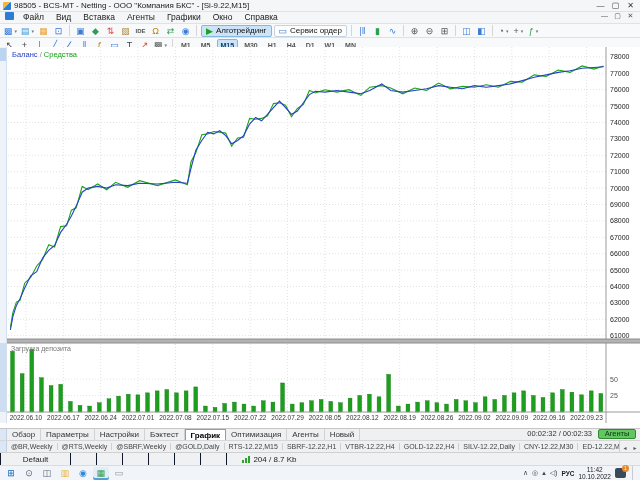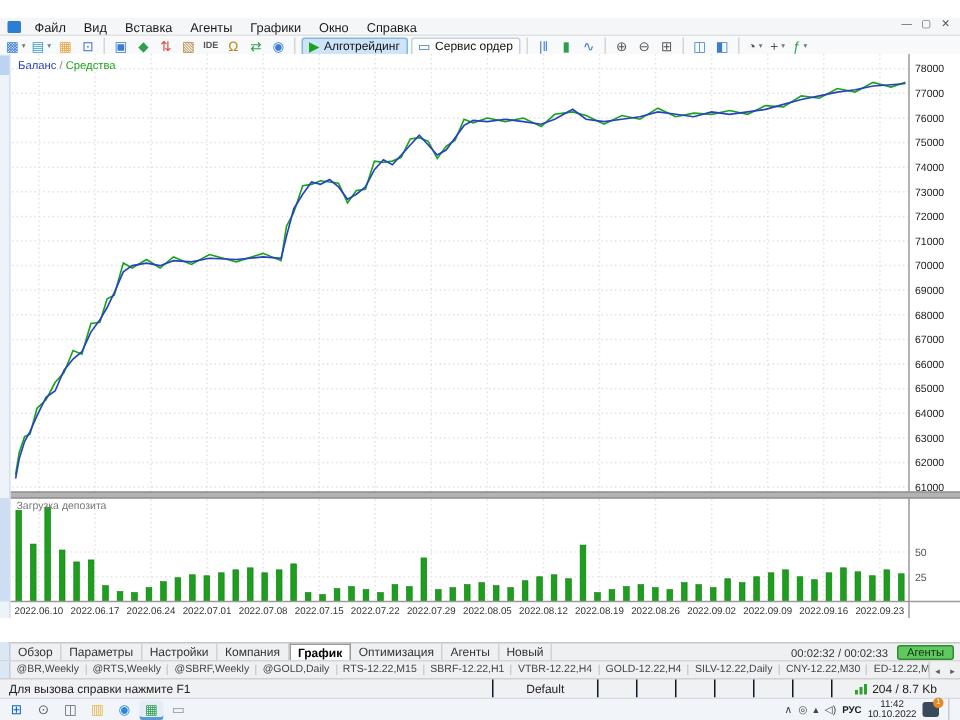--- a/index.html
+++ b/index.html
@@ -8,21 +8,21 @@
   #app{position:relative;width:640px;height:480px;background:#fff;overflow:hidden}
 
   
   .titlebar{position:absolute;left:0;top:0;width:640px;height:12px;background:#f5f6f7;border-bottom:1px solid #e2e2e2;display:flex;align-items:center;padding:0 3px;gap:3px}
   .app-logo{width:8px;height:8px;border-radius:1px;background:linear-gradient(135deg,#f7b733 45%,#2d7dd2 45%);flex:none}
   .title-text{font-size:8px;color:#1a1a1a;white-space:nowrap;overflow:hidden;flex:1}
   .win-controls{display:flex;gap:2px}
   .win-btn{width:13px;height:10px;font-size:8px;line-height:9px;text-align:center;color:#333}
 
   
-  .menubar{position:absolute;left:0;top:12px;width:640px;height:12px;background:#f5f6f7;border-bottom:1px solid #e2e2e2;display:flex;align-items:center;padding:0 2px}
+  .menubar{position:absolute;left:0;top:12px;width:640px;height:12px;background:#f5f6f7;border-bottom:1px solid #e2e2e2;display:flex;padding:0 2px}
   .chart-sys-icon{width:9px;height:8px;background:#2d7dd2;border-radius:1px;margin:0 3px;flex:none}
   .menu-item{font-size:8.5px;color:#1a1a1a;padding:0 6px;white-space:nowrap}
   .menu-right{margin-left:auto;display:flex;gap:2px;padding-right:2px}
   .mini-btn{width:11px;height:9px;font-size:7px;line-height:8px;text-align:center;color:#555}
 
   
   .toolbar{position:absolute;left:0;width:640px;background:#f8f9fa;border-bottom:1px solid #e0e0e0;display:flex;align-items:center;padding:0 2px;overflow:hidden}
   #toolbar1{top:24px;height:14px}
   #toolbar2{top:38px;height:14px}
   .tbtn{height:12px;min-width:13px;display:flex;align-items:center;justify-content:center;font-size:9px;margin:0 1px;border:1px solid transparent;border-radius:2px;white-space:nowrap}
@@ -30,30 +30,30 @@
   .tbtn.active{background:#cde3f8;border-color:#86b7e0}
   .tbtn .glyph{font-size:9px;line-height:10px}
   .tbtn .ide{font-size:6px;font-weight:bold;color:#555}
   .tbtn .lbl{font-size:8px;margin-left:3px;color:#111}
   .tbtn .dd{font-size:5px;color:#777;margin-left:2px}
   .tbsep{width:1px;height:11px;background:#d5d5d5;margin:0 3px;flex:none}
   .tf{font-size:7px;font-weight:bold;color:#555;padding:0 3px;height:11px;line-height:11px;margin:0 1px;border:1px solid transparent;border-radius:2px}
   .tf.active{background:#cde3f8;border-color:#86b7e0;color:#0b3d6b}
 
   
-  #chart{position:absolute;left:0;top:36px;width:640px;height:376px;background:#fff}
+  #chart{position:absolute;left:0;top:47px;width:640px;height:376px;background:#fff}
   #chart svg{position:absolute;left:0;top:0}
   .left-strip{position:absolute;left:0;top:0;width:7px;height:376px;background:#eef3fa;border-right:1px solid #d3dfee}
   .strip-accent-top{position:absolute;left:0;top:1px;width:6px;height:13px;background:#bcd4f0}
   .strip-accent-bottom{position:absolute;left:0;top:296px;width:6px;height:69px;background:#cdddf2}
   .legend{position:absolute;left:12px;top:3px;font-size:7.5px;white-space:nowrap}
   .load-label{position:absolute;left:11px;top:298px;font-size:7px;color:#777;white-space:nowrap}
 
   
-  .tester-tabs{position:absolute;left:0;top:428px;width:640px;height:12px;background:#eef0f2;border-top:1px solid #c6c6c6;display:flex;align-items:flex-end;font-size:8px}
+  .tester-tabs{position:absolute;left:0;top:428px;width:640px;height:12px;background:#eef0f2;border-top:1px solid #c6c6c6;display:flex;align-items:flex-start;font-size:8px}
   .grip{width:7px;height:12px;background:#dbe7f5;border-right:1px solid #c0cfe2;flex:none}
   .ttab{padding:0 5px;height:11px;line-height:11px;color:#333;border-right:1px solid #d2d2d2;white-space:nowrap}
   .ttab.active{background:#fff;border:1px solid #9a9a9a;border-bottom:none;font-weight:bold;color:#000}
   .elapsed{margin-left:auto;font-size:7.5px;color:#333;white-space:nowrap}
   .start-btn{width:38px;height:10px;background:#62c662;border:1px solid #2e8b2e;border-radius:2px;font-size:7.5px;line-height:8px;text-align:center;color:#073807;margin:0 4px 0 6px;flex:none}
 
   
   .symbol-tabs{position:absolute;left:0;top:440px;width:640px;height:12px;background:#eef0f2;border-top:1px solid #d6d6d6;display:flex;align-items:center;overflow:hidden;font-size:7px;color:#444}
   .stab{padding:0 4px;border-right:1px solid #cfcfcf;white-space:nowrap;flex:none}
   .scrollers{position:absolute;right:0;top:0;height:12px;background:#eef0f2;display:flex;align-items:center;border-left:1px solid #cfcfcf}
@@ -79,20 +79,29 @@
   .clock{text-align:center;font-size:6.5px;line-height:7px;color:#222;white-space:nowrap}
   .action{position:relative;width:11px;height:10px;background:#3b4a5a;border-radius:2px}
   .action .badge{position:absolute;right:-3px;top:-3px;min-width:7px;height:7px;background:#e8872a;border-radius:4px;color:#fff;font-size:5px;line-height:7px;text-align:center;padding:0 1px}
   .desk-edge{width:3px;height:15px;border-left:1px solid #c7ccd3;margin-left:2px}
 </style>
 </head>
 <body>
 
 <div id="app">
 
+  <div class="titlebar">
+    <span class="app-logo"></span>
+    <span class="title-text">98505 - BCS-MT - Netting - ООО "Компания БКС" - [Si-9.22,M15]</span>
+    <span class="win-controls">
+      <span class="win-btn">—</span>
+      <span class="win-btn">▢</span>
+      <span class="win-btn">✕</span>
+    </span>
+  </div>
 
   <div class="menubar">
     <span class="chart-sys-icon"></span>
     <span id="menu-items" style="display:flex">
         <span class="menu-item">Файл</span>
         <span class="menu-item">Вид</span>
         <span class="menu-item">Вставка</span>
         <span class="menu-item">Агенты</span>
         <span class="menu-item">Графики</span>
         <span class="menu-item">Окно</span>
@@ -398,21 +407,21 @@
     </div>
     <div class="load-label">Загрузка депозита</div>
   </div>
 
   <div class="tester-tabs">
     <span class="grip"></span>
     <span id="tester-tab-items" style="display:flex;align-items:center">
         <span class="ttab">Обзор</span>
         <span class="ttab">Параметры</span>
         <span class="ttab">Настройки</span>
-        <span class="ttab">Компания</span>
+        <span class="ttab">Бэктест</span>
         <span class="ttab active">График</span>
         <span class="ttab">Оптимизация</span>
         <span class="ttab">Агенты</span>
         <span class="ttab">Новый</span>
       </span>
     <span class="elapsed">00:02:32 / 00:02:33</span>
     <span class="start-btn">Агенты</span>
   </div>
 
   <div class="symbol-tabs">
@@ -431,21 +440,20 @@
         <span class="stab">ED-12.22,M15</span>
         <span class="stab">Eu-12.22,H4</span>
       </span>
     <span class="scrollers">
       <span class="scroller">◂</span>
       <span class="scroller">▸</span>
     </span>
   </div>
 
   <div class="statusbar">
-    <span class="help">Для вызова справки нажмите F1</span>
     <span class="scell cell-profile">Default</span>
     <span class="scell cell-empty"></span>
     <span class="scell cell-empty"></span>
     <span class="scell cell-empty"></span>
     <span class="scell cell-empty"></span>
     <span class="scell cell-empty"></span>
     <span class="scell cell-empty"></span>
     <span class="scell cell-traffic">
       <span class="sig">
           <i style="height:3px"></i>

